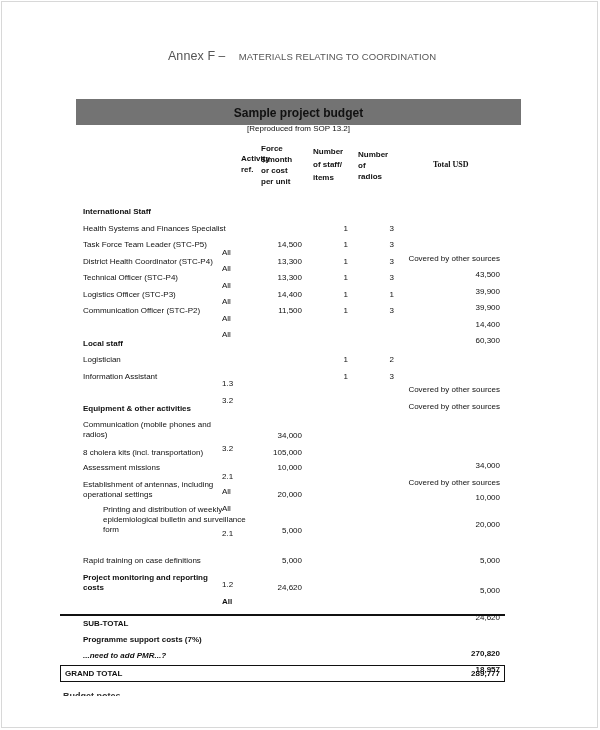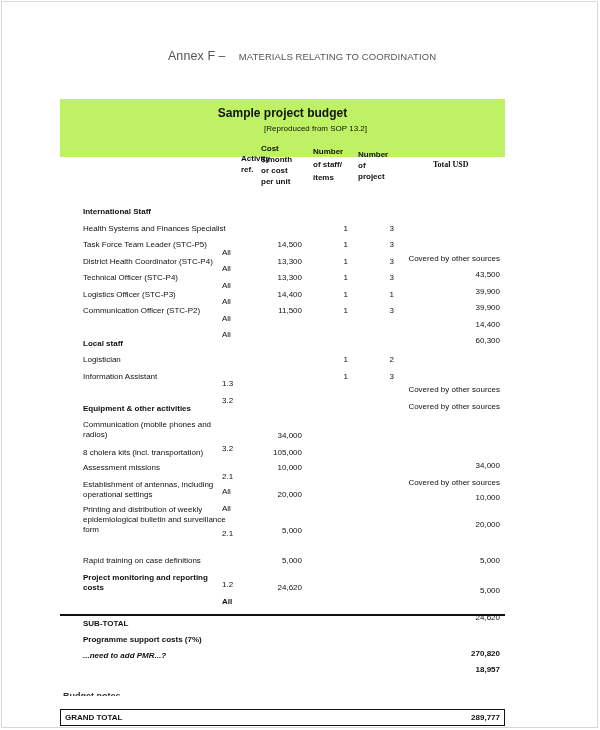--- a/index.html
+++ b/index.html
@@ -13,46 +13,46 @@
     border-left: 1px solid #d8d8d8; border-top: 1px solid #d8d8d8; border-right: 1px solid #d8d8d8; border-bottom: 1px solid #d8d8d8;
     box-sizing: border-box; background: #fff;
   }
   .annex {
     position: absolute; top: 47px; left: 0; width: 600px; text-align: center;
     font-size: 12px; color: #555; letter-spacing: 0.1px;
   }
   .annex .big { font-size: 12.5px; }
   .annex .sc { font-size: 9.5px; text-transform: uppercase; margin-left: 10px; }
   .banner {
-    position: absolute; left: 58px; top: 97px; width: 445px; height: 58px;
-    background: #bef264;
+    position: absolute; left: 74px; top: 97px; width: 445px; height: 26px;
+    background: #737373;
   }
   .banner .title {
     position: absolute; top: 7px; left: 0; width: 100%; text-align: center;
     font-size: 12px; font-weight: bold; color: #111;
   }
   .banner .sub {
     position: absolute; top: 25px; left: 0; width: 100%; text-align: center;
-    font-size: 8px; color: #111; margin-left: 33px;
+    font-size: 8px; color: #111;
   }
   .hdr { position: absolute; font-size: 8px; font-weight: bold; line-height: 11px; color: #111; }
   .row { position: absolute; left: 0; width: 600px; font-size: 8px; line-height: 10px; color: #111; }
   .row > span { position: absolute; }
   .c-name { left: 81px; width: 155px; }
   .c-act { left: 220px; margin-top: 24px; }
   .c-cost { left: 255px; width: 45px; text-align: right; }
   .c-staff { left: 330px; width: 16px; text-align: right; }
   .c-months { left: 376px; width: 16px; text-align: right; }
   .c-total { left: 398px; width: 100px; text-align: right; margin-top: 30px; }
   .section { font-weight: bold; }
   .bold { font-weight: bold; }
   .rule { position: absolute; left: 58px; width: 445px; height: 2px; background: #111; top: 612px; }
   .grand {
     position: absolute; left: 58px; top: 663px; width: 445px; height: 17px;
-    border: 1px solid #111; box-sizing: border-box; margin-top: 44px;
+    border: 1px solid #111; box-sizing: border-box;
   }
   .grand .lbl { position: absolute; left: 4px; top: 3px; font-size: 8px; font-weight: bold; }
   .grand .val { position: absolute; right: 4px; top: 3px; font-size: 8px; font-weight: bold; }
   .note { font-style: italic; font-weight: bold; }
   .cut {
     position: absolute; left: 61px; top: 689px; font-size: 9px; font-weight: bold;
     height: 5px; overflow: hidden; line-height: 10px; color: #333;
   }
 </style>
 </head>
@@ -66,34 +66,34 @@
   <div class="banner">
     <div class="title">Sample project budget</div>
     <div class="sub">[Reproduced from SOP 13.2]</div>
   </div>
 
   <div class="hdr" style="left:219px; top:151px;margin-left:20px;">
     <div>Activity</div>
     <div>ref.</div>
   </div>
   <div class="hdr" style="left:259px; top:141px;">
-    <div>Cost</div>
+    <div>Force</div>
     <div>$/month</div>
     <div>or cost</div>
     <div>per unit</div>
   </div>
   <div class="hdr" style="left:311px; top:143px; line-height:13px;">
     <div>Number</div>
     <div>of staff/</div>
     <div>items</div>
   </div>
   <div class="hdr" style="left:356px; top:147px;">
     <div>Number</div>
     <div>of</div>
-    <div>project</div>
+    <div>radios</div>
   </div>
   <div class="hdr" style="left:431px; top:157px;font-family:Liberation Serif, serif;">Total USD</div>
 
   <div class="row section" style="top:205px;">
       <span class="c-name">International Staff</span>
     </div>
 
   <div class="row" style="top:222px;">
     <span class="c-name">Health Systems and Finances Specialist</span>
     <span class="c-act">All</span>
@@ -191,21 +191,21 @@
   <div class="row" style="top:478px;">
     <span class="c-name">
       <div>Establishment of antennas, including</div>
       <div>operational settings</div>
     </span>
     <span class="c-act">All</span>
     <span class="c-cost" style="top:10px;">20,000</span>
     <span class="c-total" style="top:10px;">20,000</span>
   </div>
   <div class="row" style="top:503px;">
-    <span class="c-name" style="width:160px;">
+    <span class="c-name" style="width:160px;margin-left:20px;">
       <div>Printing and distribution of weekly</div>
       <div>epidemiological bulletin and surveillance</div>
       <div>form</div>
     </span>
     <span class="c-act">2.1</span>
     <span class="c-cost" style="top:21px;">5,000</span>
     <span class="c-total" style="top:21px;">5,000</span>
   </div>
   <div class="row" style="top:554px;">
     <span class="c-name">Rapid training on case definitions</span>

